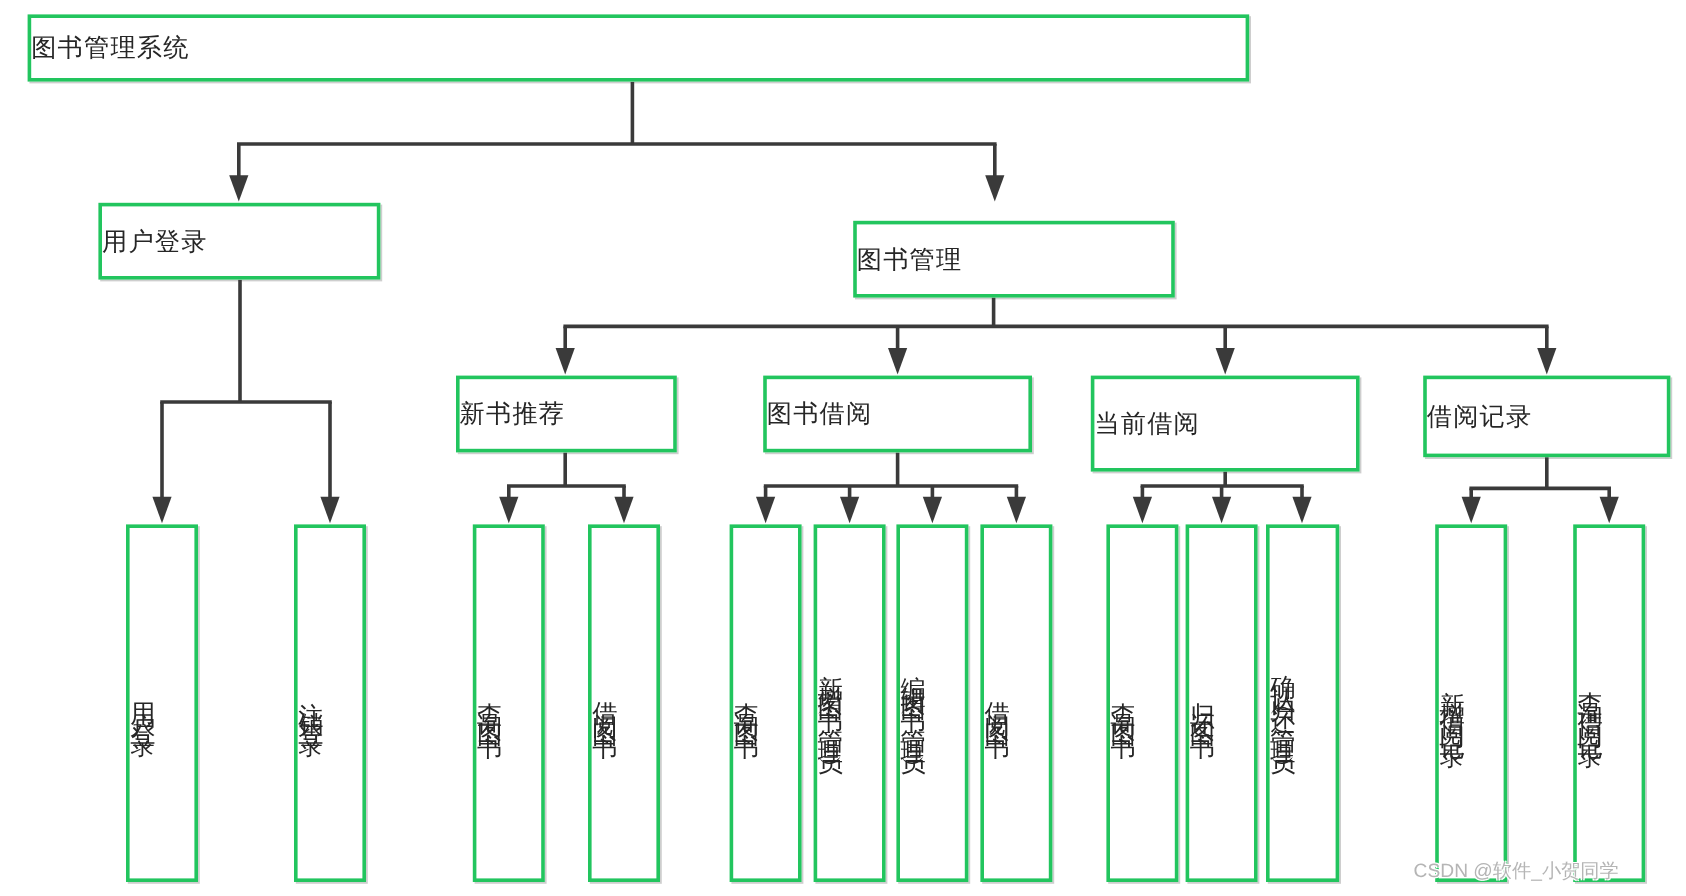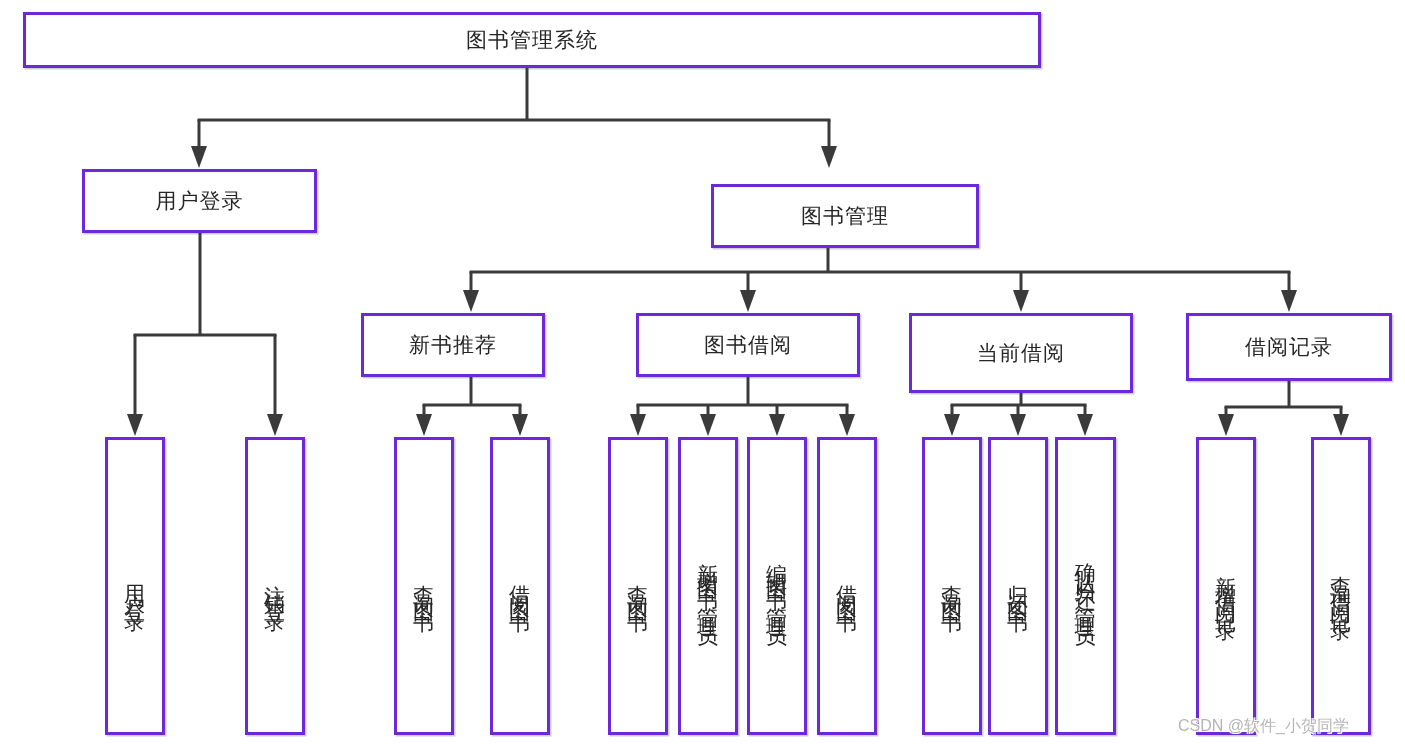--- a/index.html
+++ b/index.html
@@ -18,25 +18,25 @@
   .wires {
     position: absolute;
     left: 0;
     top: 0;
     width: 1405px;
     height: 747px;
   }
   .node {
     position: absolute;
     box-sizing: border-box;
-    border: 3px solid #6d28d9;
+    border: 3px solid #22c55e;
     background: #ffffff;
     display: flex;
     align-items: center;
-    justify-content: center;
+    justify-content: flex-start;
     color: #262626;
     box-shadow: 1.5px 1.5px 0 rgba(60,60,60,0.25);
   }
   .hnode {
     font-size: 21px;
     letter-spacing: 1px;
   }
   .vnode .vtext {
     writing-mode: vertical-rl;
     text-orientation: mixed;
@@ -135,21 +135,21 @@
     <span>图书管理系统</span>
   </div>
 
   <div class="node hnode" style="left:82px; top:169px; width:235px; height:64px">
     <span>用户登录</span>
   </div>
   <div class="node hnode" style="left:711px; top:184px; width:268px; height:64px">
     <span>图书管理</span>
   </div>
 
-  <div class="node hnode" style="left:361px; top:313px; width:184px; height:64px">
+  <div class="node hnode" style="left:380px; top:313px; width:184px; height:64px">
     <span>新书推荐</span>
   </div>
   <div class="node hnode" style="left:636px; top:313px; width:224px; height:64px">
     <span>图书借阅</span>
   </div>
   <div class="node hnode" style="left:909px; top:313px; width:224px; height:80px">
     <span>当前借阅</span>
   </div>
   <div class="node hnode" style="left:1186px; top:313px; width:206px; height:68px">
     <span>借阅记录</span>

